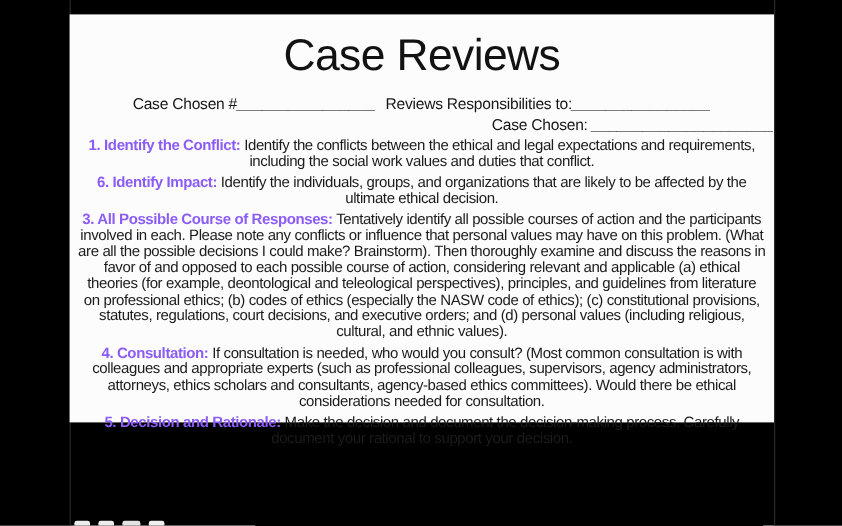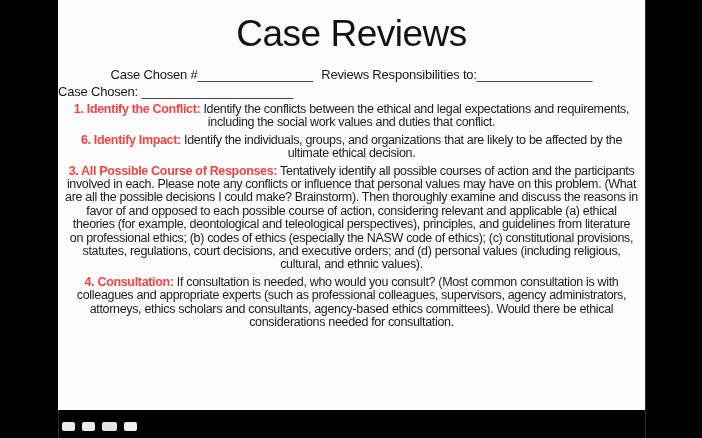--- a/index.html
+++ b/index.html
@@ -9,58 +9,58 @@
     position: relative;
     overflow: hidden;
     font-family: "Liberation Sans", sans-serif;
   }
   .letterbox {
     position: absolute; top: 0; height: 438px; background: #000;
   }
   .letterbox.left { left: 0; width: 58px; border-right: 1px solid #2a2a2a; }
   .letterbox.right { left: 645px; width: 57px; border-left: 1px solid #2a2a2a; }
   .slide {
-    position: absolute; left: 58px; top: 0;
-    width: 587px; height: 410px;
+    position: absolute; left: 58px; top: 12px;
+    width: 587px; height: 340px;
     background: #fcfcfc;
     color: #161616;
     box-sizing: border-box;
   }
   .slide-title {
     text-align: center;
     font-size: 37px;
     letter-spacing: -0.5px;
     padding-top: 13px;
     color: #121212;
   }
   .hdr-line1 {
     text-align: center;
     font-size: 13px;
     letter-spacing: -0.2px;
     margin-top: 12px;
     white-space: nowrap;
   }
   .hdr-line2 {
-    text-align: left;
+    text-align: right;
     font-size: 13px;
     letter-spacing: -0.2px;
     margin-top: 2px;
   }
   .hdr-gap { display: inline-block; width: 8px; }
-  .blank { letter-spacing: 0; }
+  .blank { letter-spacing: 0; font-style: italic; }
   .items { margin-top: 3px; }
   .item {
     text-align: center;
     font-size: 12.5px;
     line-height: 13.4px;
     letter-spacing: -0.33px;
     margin: 4px 7px 0 7px;
     color: #1b1b1b;
   }
-  .lead { font-weight: bold; color: #ef4444; }
+  .lead { font-weight: bold; color: #8b5cf6; }
   .faded-controls {
     position: absolute; left: 4px; top: 422px;
     display: flex; gap: 7px; align-items: center;
   }
   .faded-controls .mark {
     width: 13px; height: 9px; border-radius: 2px;
     background: #ececec;
   }
   .faded-controls .mark:nth-child(3) { background: #e3e3e3; width: 15px; }
   .faded-controls .mark:nth-child(4) { background: #f0f0f0; }
@@ -81,20 +81,21 @@
 
   <div class="items">
     <p class="item"><span class="lead">1. Identify the Conflict:</span><span>  Identify the conflicts between the ethical and legal expectations and requirements, including the social work values and duties that conflict.</span></p>
 
     <p class="item"><span class="lead">6. Identify Impact:</span><span> Identify the individuals, groups, and organizations that are likely to be affected by the ultimate ethical decision.</span></p>
 
     <p class="item"><span class="lead">3. All Possible Course of Responses:</span><span> Tentatively identify all possible courses of action and the participants involved in each. Please note any conflicts or influence that personal values may have on this problem. (What are all the possible decisions I could make? Brainstorm).  Then thoroughly examine and discuss the reasons in favor of and opposed to each possible course of action, considering relevant and applicable (a) ethical theories (for example, deontological and teleological perspectives), principles, and guidelines from literature on professional ethics; (b) codes of ethics (especially the NASW code of ethics); (c) constitutional provisions, statutes, regulations, court decisions, and executive orders; and (d) personal values (including religious, cultural, and ethnic values).</span></p>
 
     <p class="item"><span class="lead">4.  Consultation:</span><span>  If consultation is needed,  who would you consult? (Most common consultation is with colleagues and appropriate experts (such as professional colleagues, supervisors, agency administrators, attorneys, ethics scholars and consultants, agency-based ethics committees).  Would there be ethical considerations needed for consultation.</span></p>
 
+    <p class="item"><span class="lead">5. Decision and Rationale:</span><span>  Make the decision and document the decision-making process. Carefully document your rational to support your decision.</span></p>
 
   </div>
 
   <div class="faded-controls">
     <div class="mark"></div>
     <div class="mark"></div>
     <div class="mark"></div>
     <div class="mark"></div>
   </div>
 

